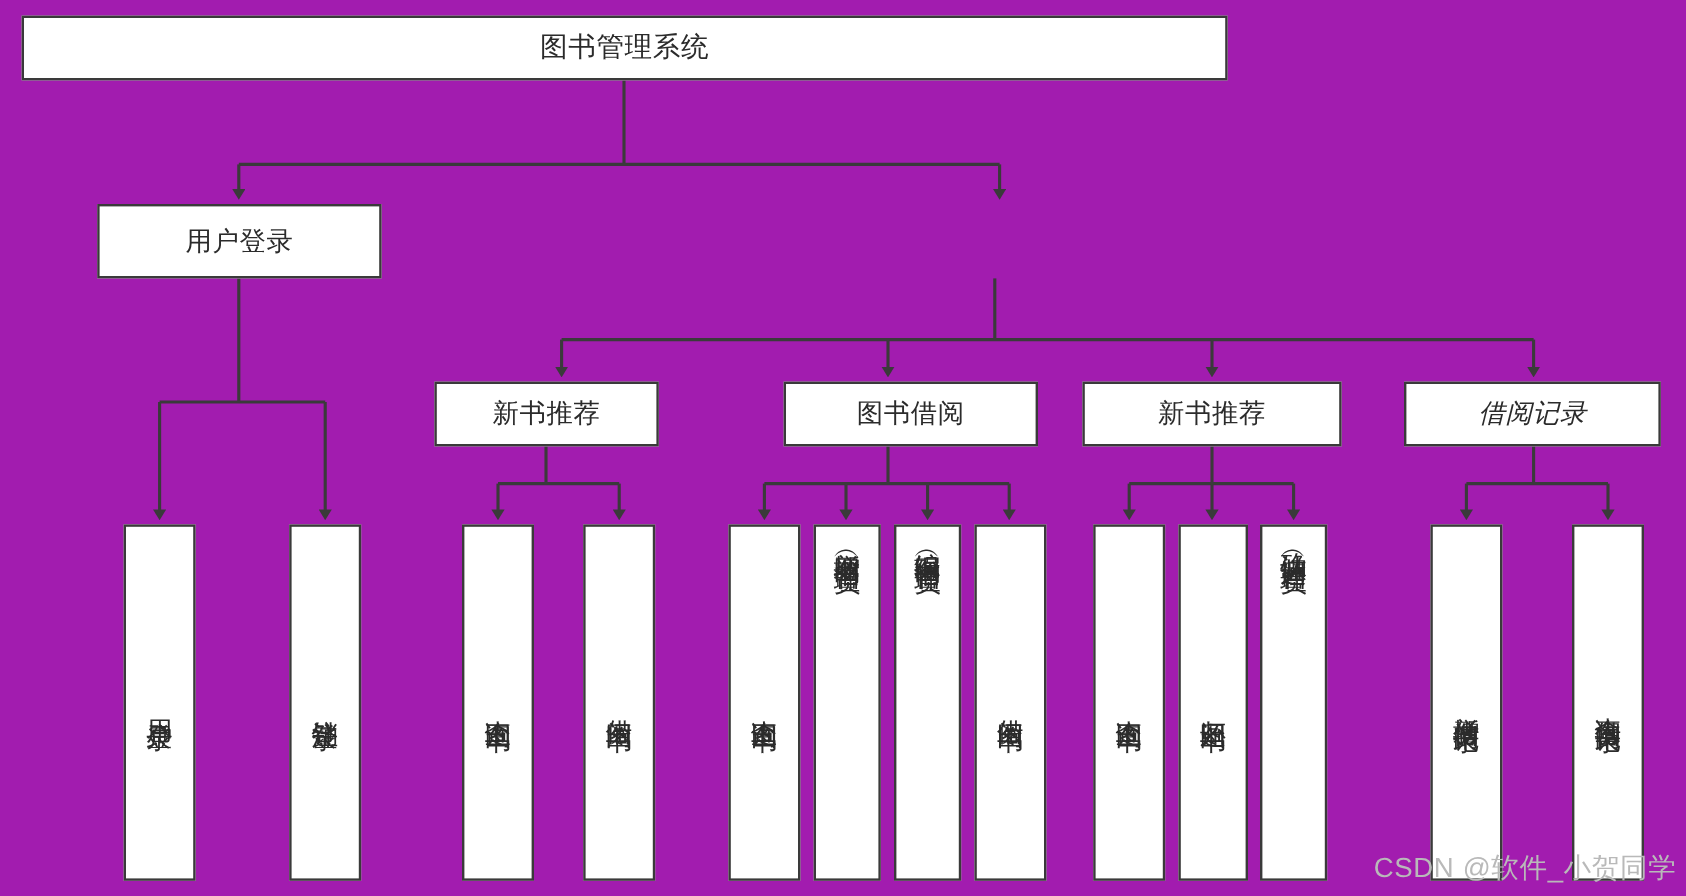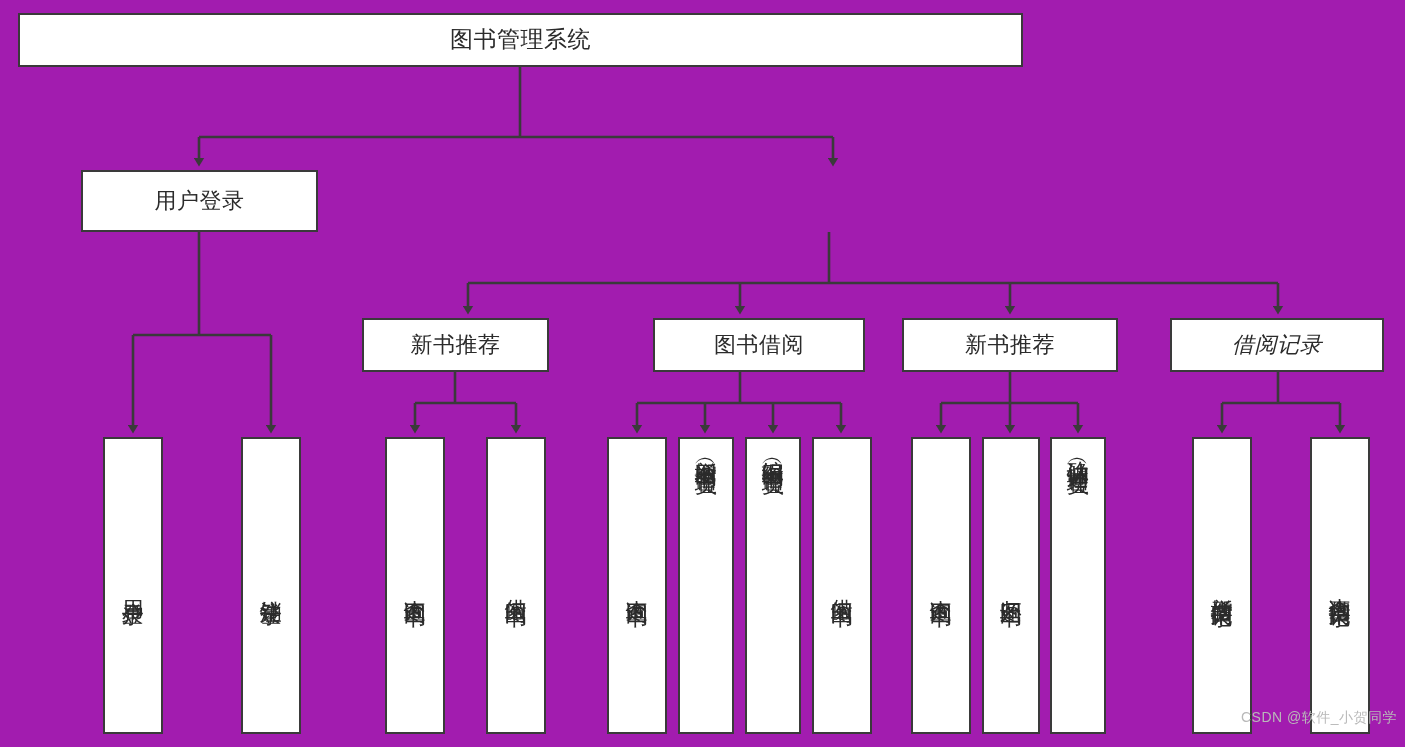--- a/index.html
+++ b/index.html
@@ -63,22 +63,22 @@
     white-space: nowrap;
     max-height: 288px;
   }
   .node.vert.centered {
     align-items: center;
     padding-top: 0;
   }
   .watermark {
     position: absolute;
     right: 8px;
-    bottom: 20px;
-    font-size: 14px;
+    bottom: 8px;
+    font-size: 23px;
     color: #b9b9b9;
     letter-spacing: 0.5px;
     white-space: nowrap;
     user-select: none;
   }
 </style>
 </head>
 <body>
 
 <div id="canvas">

